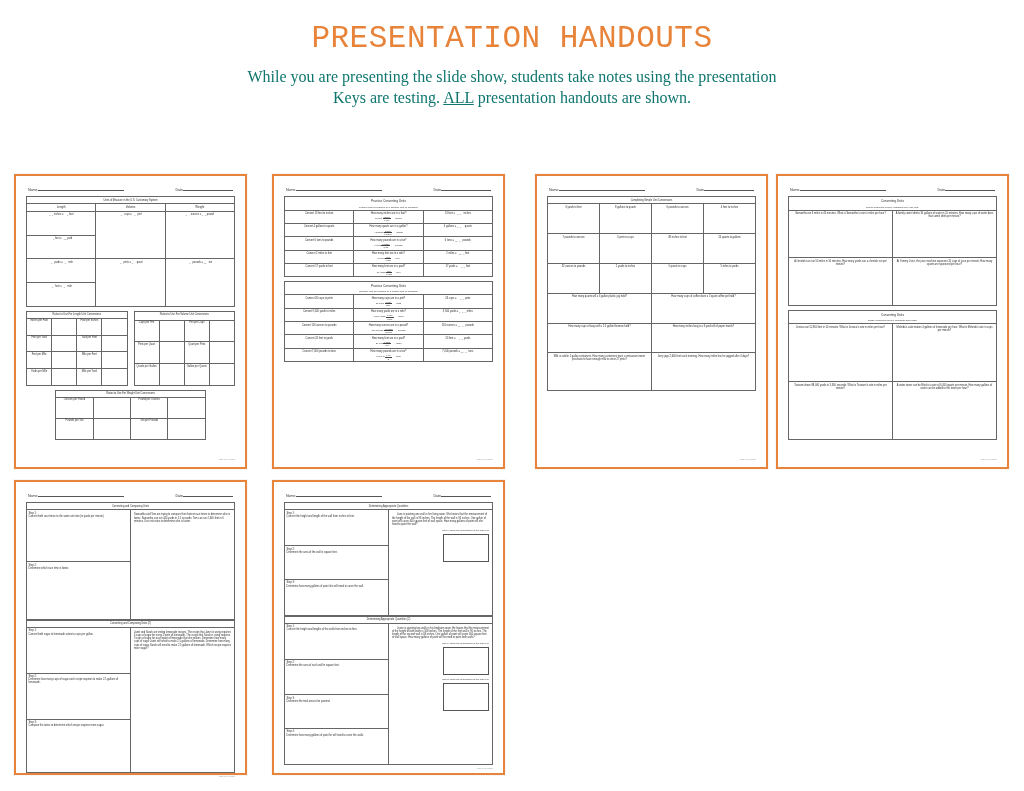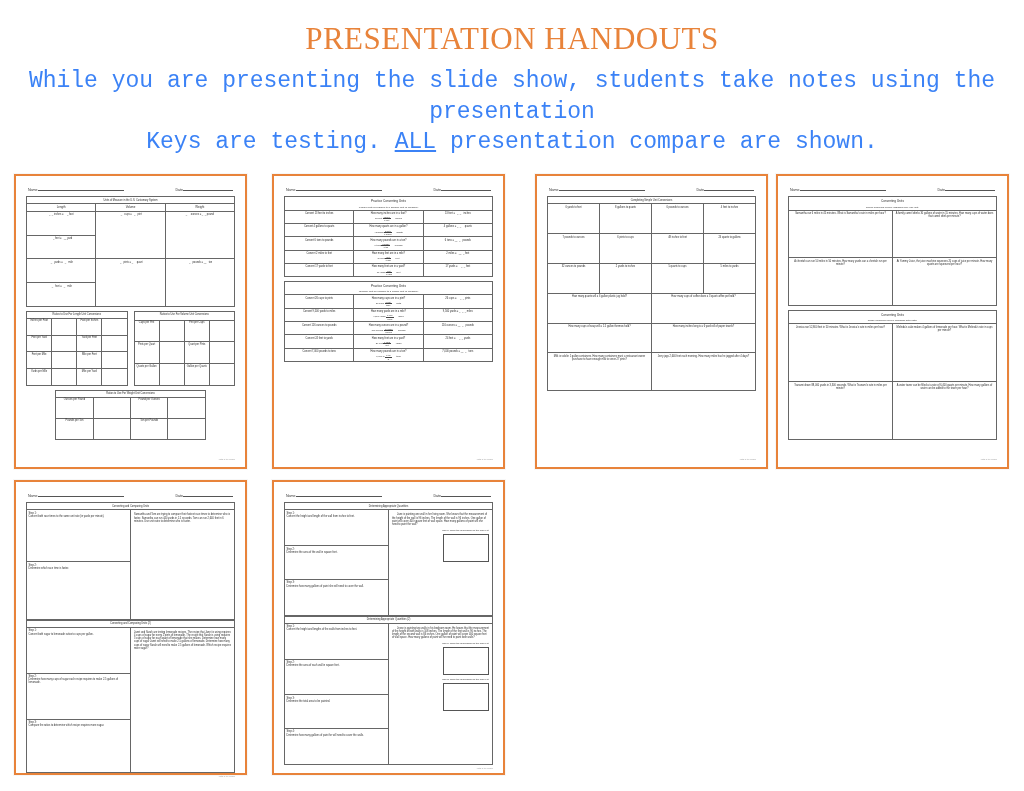--- a/index.html
+++ b/index.html
@@ -3,25 +3,25 @@
 <meta charset="utf-8">
 <style>
   html,body{margin:0;padding:0;}
   body{
     width:1024px;height:791px;background:#ffffff;
     font-family:"Liberation Sans",sans-serif;overflow:hidden;position:relative;
   }
   .header{width:1024px;text-align:center;padding-top:22px;box-sizing:border-box;}
   .title{
     color:#E8833A;font-size:31px;letter-spacing:.5px;font-weight:400;
-    font-family:Liberation Serif, serif;line-height:1.1;
+    font-family:Liberation Mono, monospace;line-height:1.1;
   }
   .subtitle{
-    color:#3b82f6;font-size:23px;line-height:1.33;font-weight:400;
-    margin:10px auto 0;max-width:985px;font-family:Liberation Mono, monospace;
+    color:#0f766e;font-size:16px;line-height:1.33;font-weight:400;
+    margin:10px auto 0;max-width:985px;font-family:Liberation Serif, serif;
   }
   .subtitle u{text-decoration:underline;}
 
   .sheets{position:absolute;left:0;top:172px;width:1024px;height:620px;}
 
   .page{
     position:absolute;background:#ffffff;border:2.5px solid #E8833A;
     box-sizing:border-box;padding:3px;
     box-shadow:0 0 0 1px rgba(0,0,0,0.03);
   }
@@ -61,21 +61,21 @@
   .hdrrow td{text-align:center;font-size:2.9px;}
 </style>
 </head>
 <body>
 
 <div class="header">
   <div class="title">PRESENTATION HANDOUTS</div>
   <div class="subtitle">
     <div>While you are presenting the slide show, students take notes using the presentation</div>
     <div>
-      <span>Keys are testing. </span><u>ALL</u><span> presentation compare are shown.</span>
+      <span>Keys are testing. </span><u>ALL</u><span> presentation handouts are shown.</span>
     </div>
   </div>
 </div>
 
 <div class="sheets">
 
   <div class="page" style="left:14px;top:2px;width:233px;height:295px;">
     <div class="paper">
       <div class="namerow">
         <span class="lbl nm"><span>Name</span><span class="rule"></span></span>

